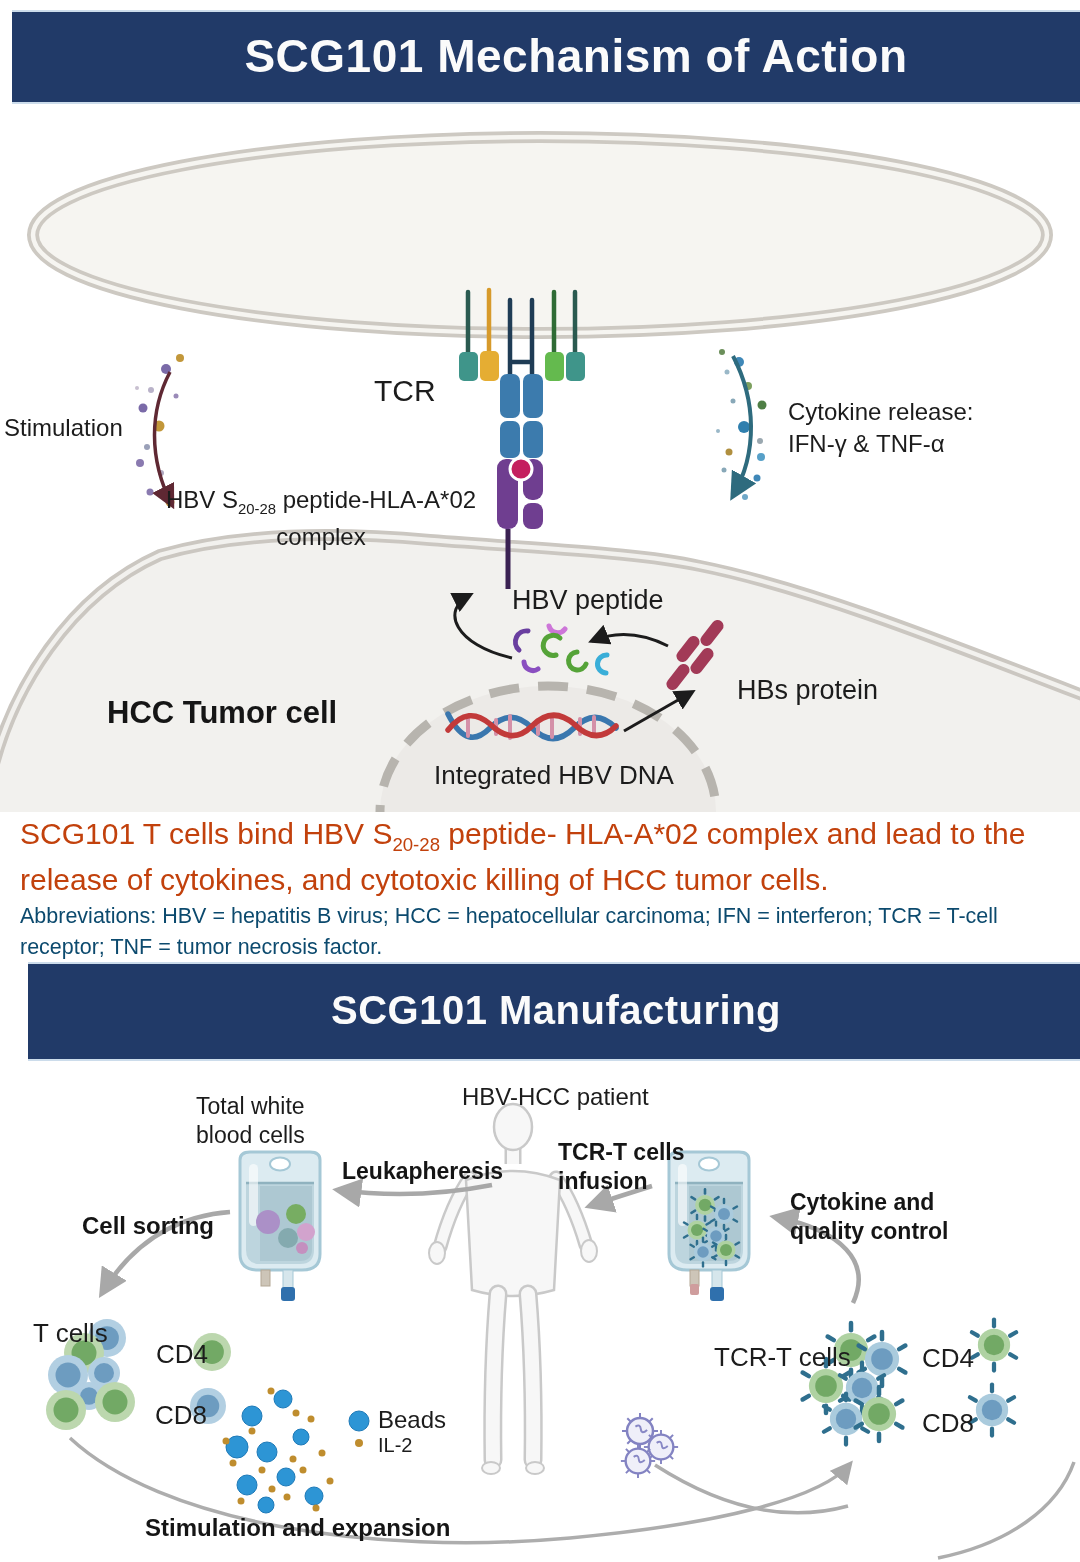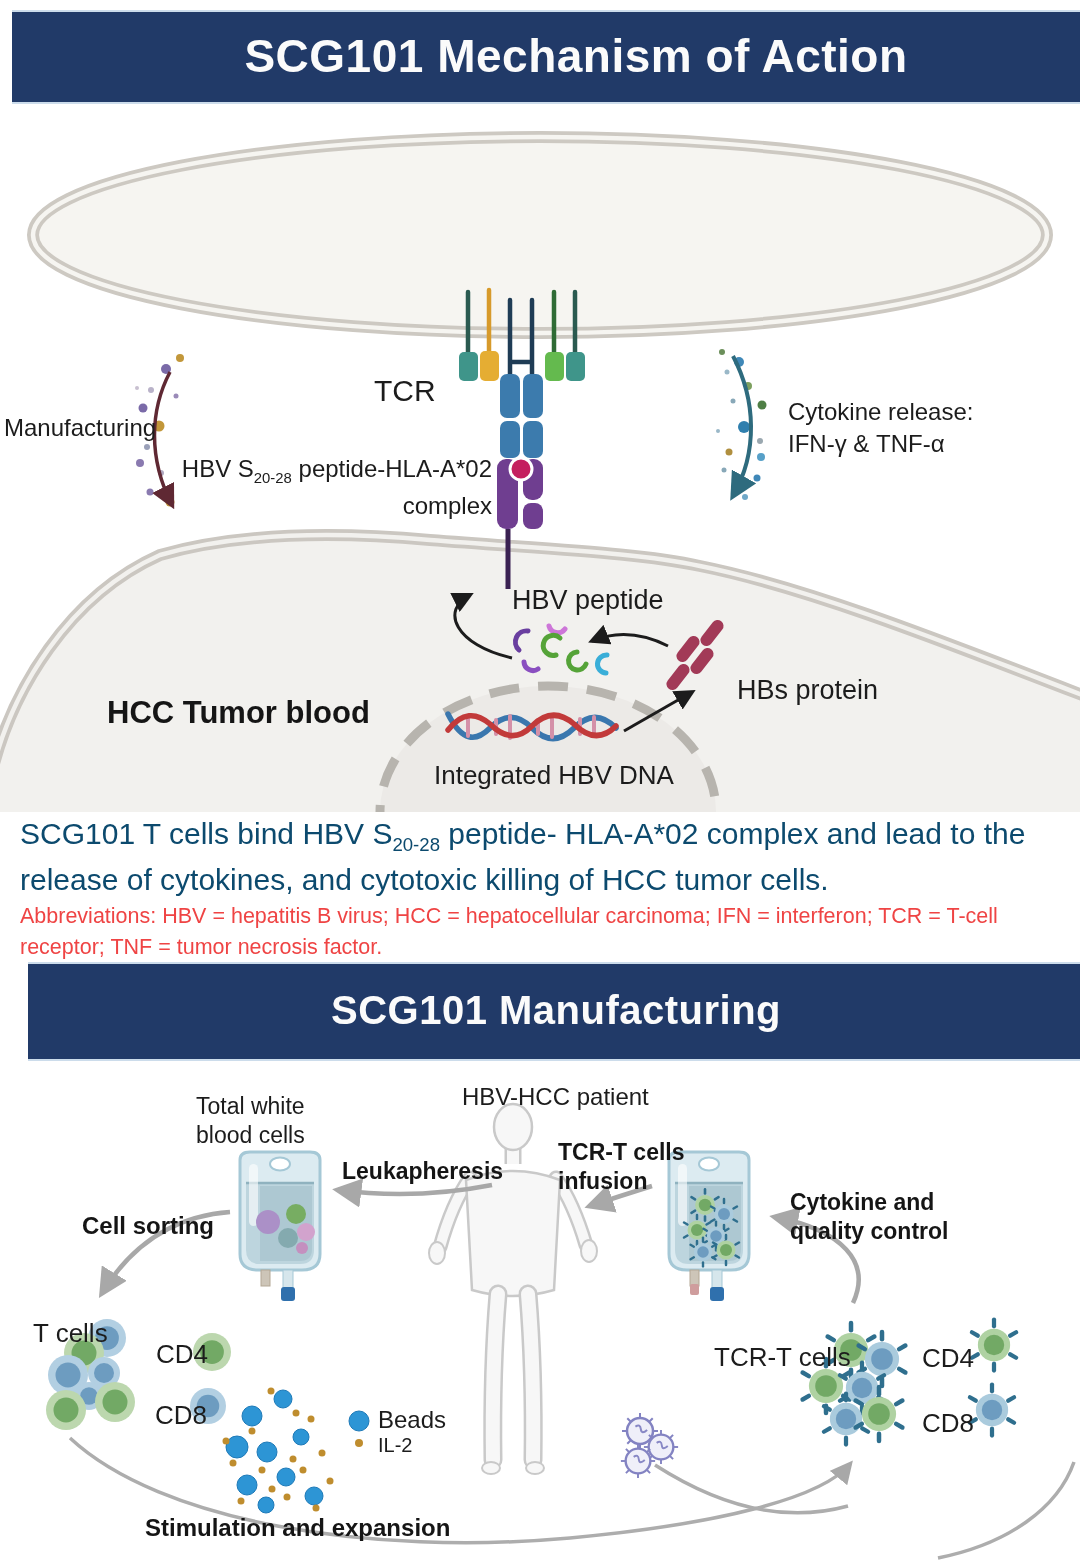--- a/index.html
+++ b/index.html
@@ -7,24 +7,24 @@
         font-family:"Liberation Sans","DejaVu Sans",sans-serif;}
   .abs{position:absolute;}
   .banner{position:absolute;left:12px;width:1056px;background:#213a68;color:#fbfbfb;
           text-align:center;font-weight:bold;letter-spacing:.5px;
           border-top:2px solid #ccdceb;border-bottom:2px solid #ccdceb;}
   .banner1{top:10px;height:90px;font-size:46px;line-height:88px;padding-left:36px;}
   .banner2{top:962px;height:95px;font-size:40px;line-height:92px;margin-left:16px;}
   .lbl{position:absolute;color:#1c1c1c;white-space:nowrap;}
   .b{font-weight:bold;color:#151515;}
   .ctr{text-align:left;white-space:normal;}
-  .rt{text-align:right;white-space:normal;}
+  .rt{text-align:center;white-space:normal;margin-top:31px;}
   sub{font-size:.62em;}
-  #l-summary{left:20px;top:812px;width:1046px;font-size:30px;line-height:1.47;color:#0c4a6e;white-space:normal;}
-  #l-abbrev{left:20px;top:901px;width:1048px;font-size:21.5px;line-height:1.42;color:#ef4444;white-space:normal;}
+  #l-summary{left:20px;top:812px;width:1046px;font-size:30px;line-height:1.47;color:#c2410c;white-space:normal;}
+  #l-abbrev{left:20px;top:901px;width:1048px;font-size:21.5px;line-height:1.42;color:#0c4a6e;white-space:normal;}
 </style>
 </head>
 <body>
 
 <div class="page">
 
   <div class="banner banner1">SCG101 Mechanism of Action</div>
 
   <svg class="abs" style="left:0;top:100px" width="1080" height="712" viewBox="0 100 1080 712">
     <defs>
@@ -130,32 +130,32 @@
         <circle cx="718" cy="431" r="2" fill="#9ab8c8"></circle>
     </g>
     <path d="M 733 356 C 756 400 758 452 733 496" stroke="#2e6b7e" stroke-width="4" fill="none" marker-end="url(#mT)"></path>
 
     <path d="M 512 658 C 455 645 440 610 470 595" stroke="#1c1c1c" stroke-width="3" fill="none" marker-end="url(#mB)"></path>
     <path d="M 668 646 Q 628 626 592 641" stroke="#1c1c1c" stroke-width="3" fill="none" marker-end="url(#mB)"></path>
     <path d="M 624 731 L 692 692" stroke="#1c1c1c" stroke-width="3" fill="none" marker-end="url(#mB)"></path>
   </svg>
 
   <div class="lbl" style="left:374px;top:374px;font-size:30px">TCR</div>
-  <div class="lbl" style="left:4px;top:414px;font-size:24px">Manufacturing</div>
+  <div class="lbl" style="left:4px;top:414px;font-size:24px">Stimulation</div>
   <div class="lbl" style="left:788px;top:396px;font-size:24px;line-height:1.32">
     <div>Cytokine release:</div>
     <div>IFN-γ &amp; TNF-α</div>
   </div>
   <div class="lbl rt" style="left:150px;top:452px;width:342px;font-size:24px;line-height:1.4">
     <div><span>HBV S</span><sub>20-28</sub><span> peptide-HLA-A*02</span></div>
     <div>complex</div>
   </div>
   <div class="lbl" style="left:512px;top:585px;font-size:27px">HBV peptide</div>
   <div class="lbl" style="left:737px;top:675px;font-size:27px">HBs protein</div>
-  <div class="lbl b" style="left:107px;top:695px;font-size:31px">HCC Tumor blood</div>
+  <div class="lbl b" style="left:107px;top:695px;font-size:31px">HCC Tumor cell</div>
   <div class="lbl" style="left:434px;top:760px;font-size:26px">Integrated HBV DNA</div>
 
   <div class="lbl" id="l-summary"><span>SCG101 T cells bind HBV S</span><sub>20-28</sub><span> peptide- HLA-A*02  complex and lead to the release of cytokines, and cytotoxic killing of HCC tumor cells.</span></div>
   <div class="lbl" id="l-abbrev">Abbreviations: HBV = hepatitis B virus; HCC = hepatocellular carcinoma; IFN = interferon; TCR = T-cell receptor; TNF = tumor necrosis factor.</div>
 
   <div class="banner banner2">SCG101 Manufacturing</div>
 
   <svg class="abs" style="left:0;top:1060px" width="1080" height="502" viewBox="0 1060 1080 502">
     <defs>
       <marker id="mG" viewBox="0 0 10 10" refX="8" refY="5" markerWidth="6.5" markerHeight="6.5" orient="auto-start-reverse">

